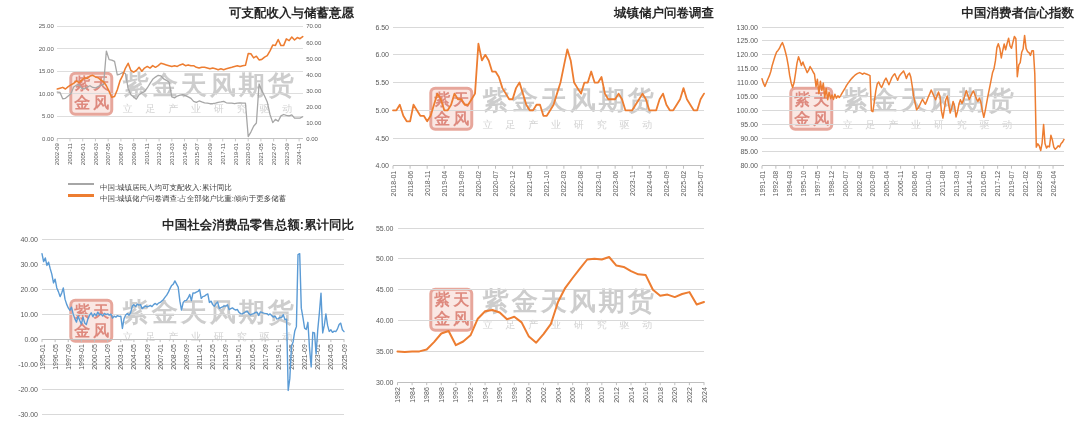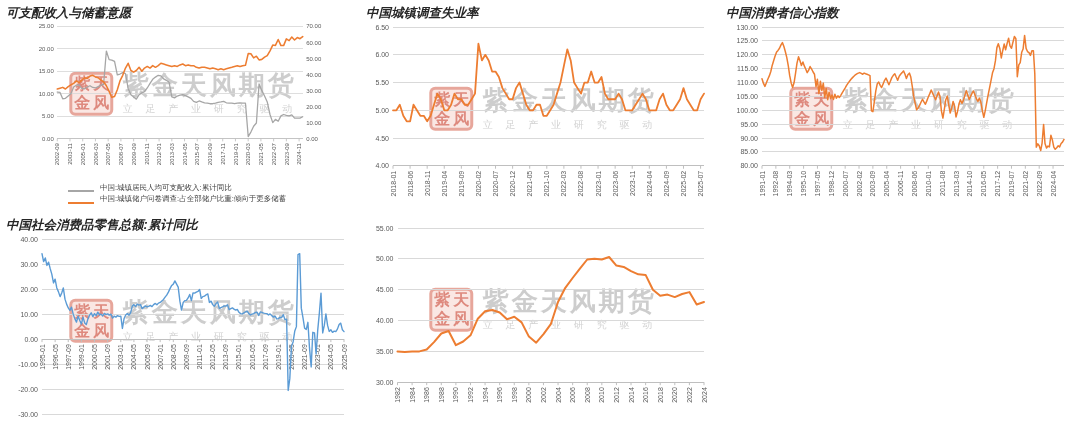--- a/index.html
+++ b/index.html
@@ -1,32 +1,32 @@
 <!DOCTYPE html>
 <html><head>
 <meta charset="utf-8">
 <style>
   html,body{margin:0;padding:0;background:#fff;}
   body{font-family:"Liberation Sans","DejaVu Sans",sans-serif;}
   .page{width:1080px;height:424px;background:#fff;display:grid;
         grid-template-columns:360px 360px 360px;grid-template-rows:212px 212px;}
   .chart{position:relative;box-sizing:border-box;padding:0 6px;display:flex;flex-direction:column;overflow:hidden;}
-  .chart-title{margin:7px 0 1px 0;text-align:left;font-size:12.5px;font-weight:bold;color:#262626;line-height:1.1;font-style:italic;}
+  .chart-title{margin:7px 0 1px 0;text-align:right;font-size:12.5px;font-weight:bold;color:#262626;line-height:1.1;}
   .plot{flex:1;position:relative;min-height:0;}
   .plot svg{position:absolute;left:0;top:0;width:100%;height:100%;display:block;z-index:1;}
   .watermark{position:absolute;left:51%;top:46%;transform:translate(-50%,-50%);
              display:flex;align-items:center;gap:9px;z-index:0;pointer-events:none;white-space:nowrap;}
   .seal{width:44px;height:44px;flex:0 0 44px;border:3px solid rgba(201,60,38,0.38);border-radius:6px;
         background:rgba(224,96,70,0.15);display:grid;grid-template-columns:1fr 1fr;place-items:center;box-sizing:border-box;}
   .seal span{font-size:16px;font-weight:bold;color:rgba(195,52,32,0.52);line-height:1;}
   .wm-text{display:flex;flex-direction:column;}
   .wm-brand{font-size:26px;font-weight:bold;color:rgba(155,155,155,0.5);letter-spacing:3px;line-height:1.05;}
   .wm-slogan{font-size:10px;color:rgba(165,165,165,0.5);letter-spacing:5px;margin-top:3px;}
   .legend{padding:2px 0 6px 62px;}
-  .legend-row{display:flex;align-items:flex-end;margin:2px 0;}
+  .legend-row{display:flex;align-items:flex-start;margin:2px 0;}
   .swatch{display:inline-block;width:26px;height:2.5px;margin-right:6px;flex:0 0 26px;}
   .legend-label{font-size:7.5px;color:#404040;line-height:1.3;}
   svg text{font-family:"Liberation Sans","DejaVu Sans",sans-serif;}
 </style>
 </head>
 <body>
 
 <div class="page">
 
   <section class="chart">
@@ -116,21 +116,21 @@
           <span class="legend-label">中国:城镇居民人均可支配收入:累计同比</span>
         </div>
         <div class="legend-row">
           <span class="swatch" style="background: rgb(237, 125, 49);"></span>
           <span class="legend-label">中国:城镇储户问卷调查:占全部储户比重:倾向于更多储蓄</span>
         </div>
       </div>
   </section>
 
   <section class="chart">
-    <h3 class="chart-title">中国城镇调查失业率</h3>
+    <h3 class="chart-title">城镇储户问卷调查</h3>
     <div class="plot">
       <div class="watermark">
         <div class="seal">
           <span>紫</span>
             <span>天</span>
             <span>金</span>
             <span>风</span>
         </div>
         <div class="wm-text">
           <div class="wm-brand">紫金天风期货</div>

